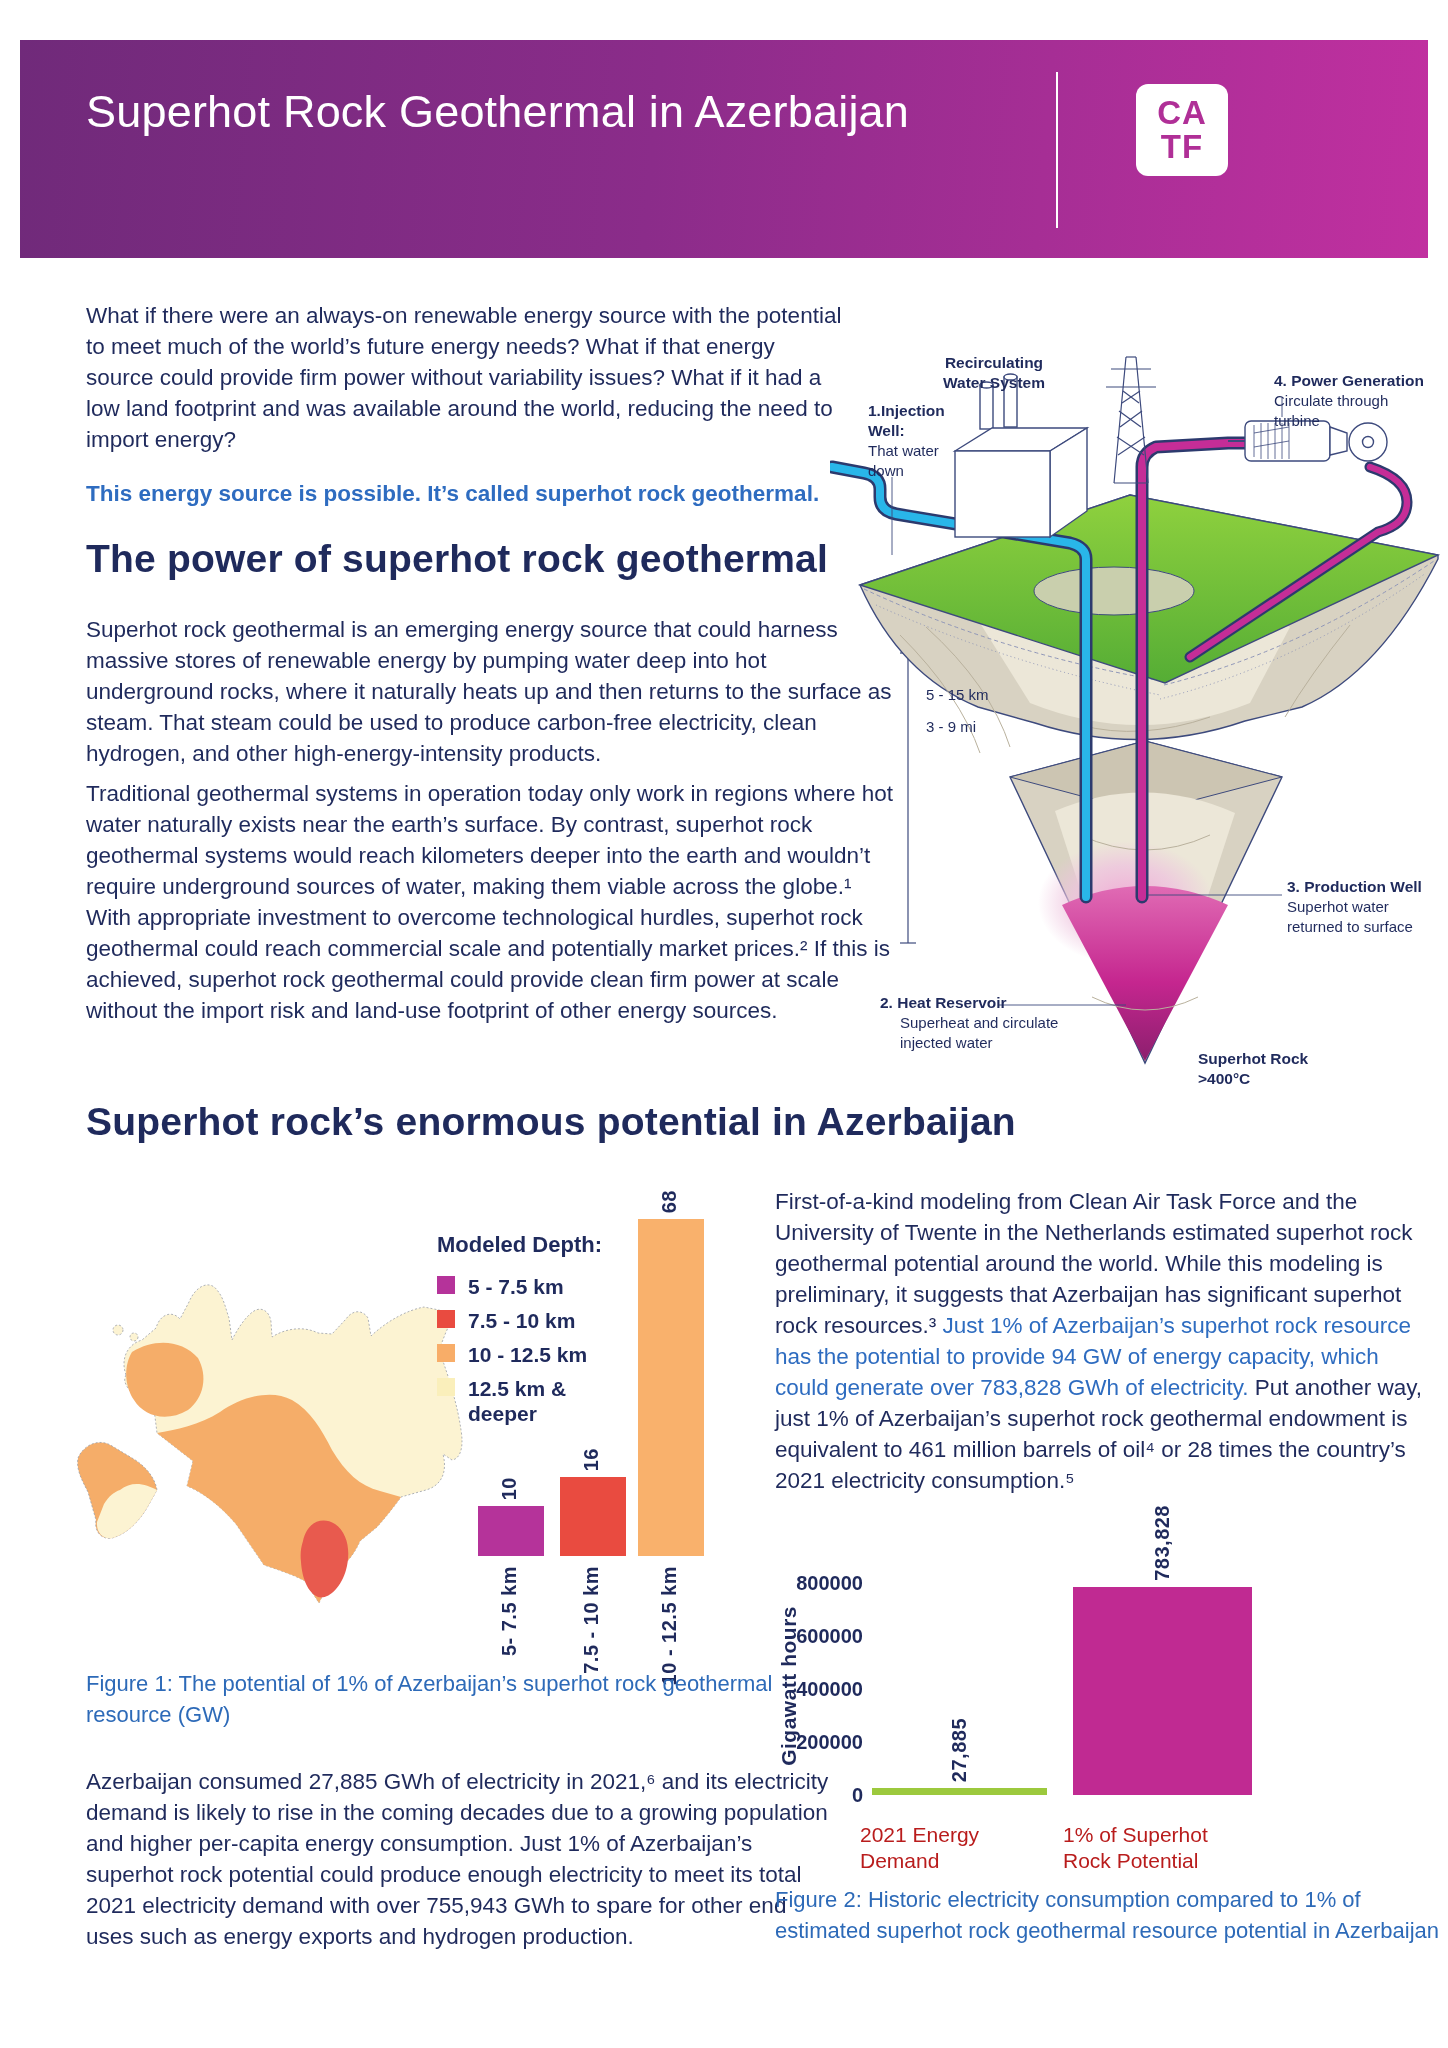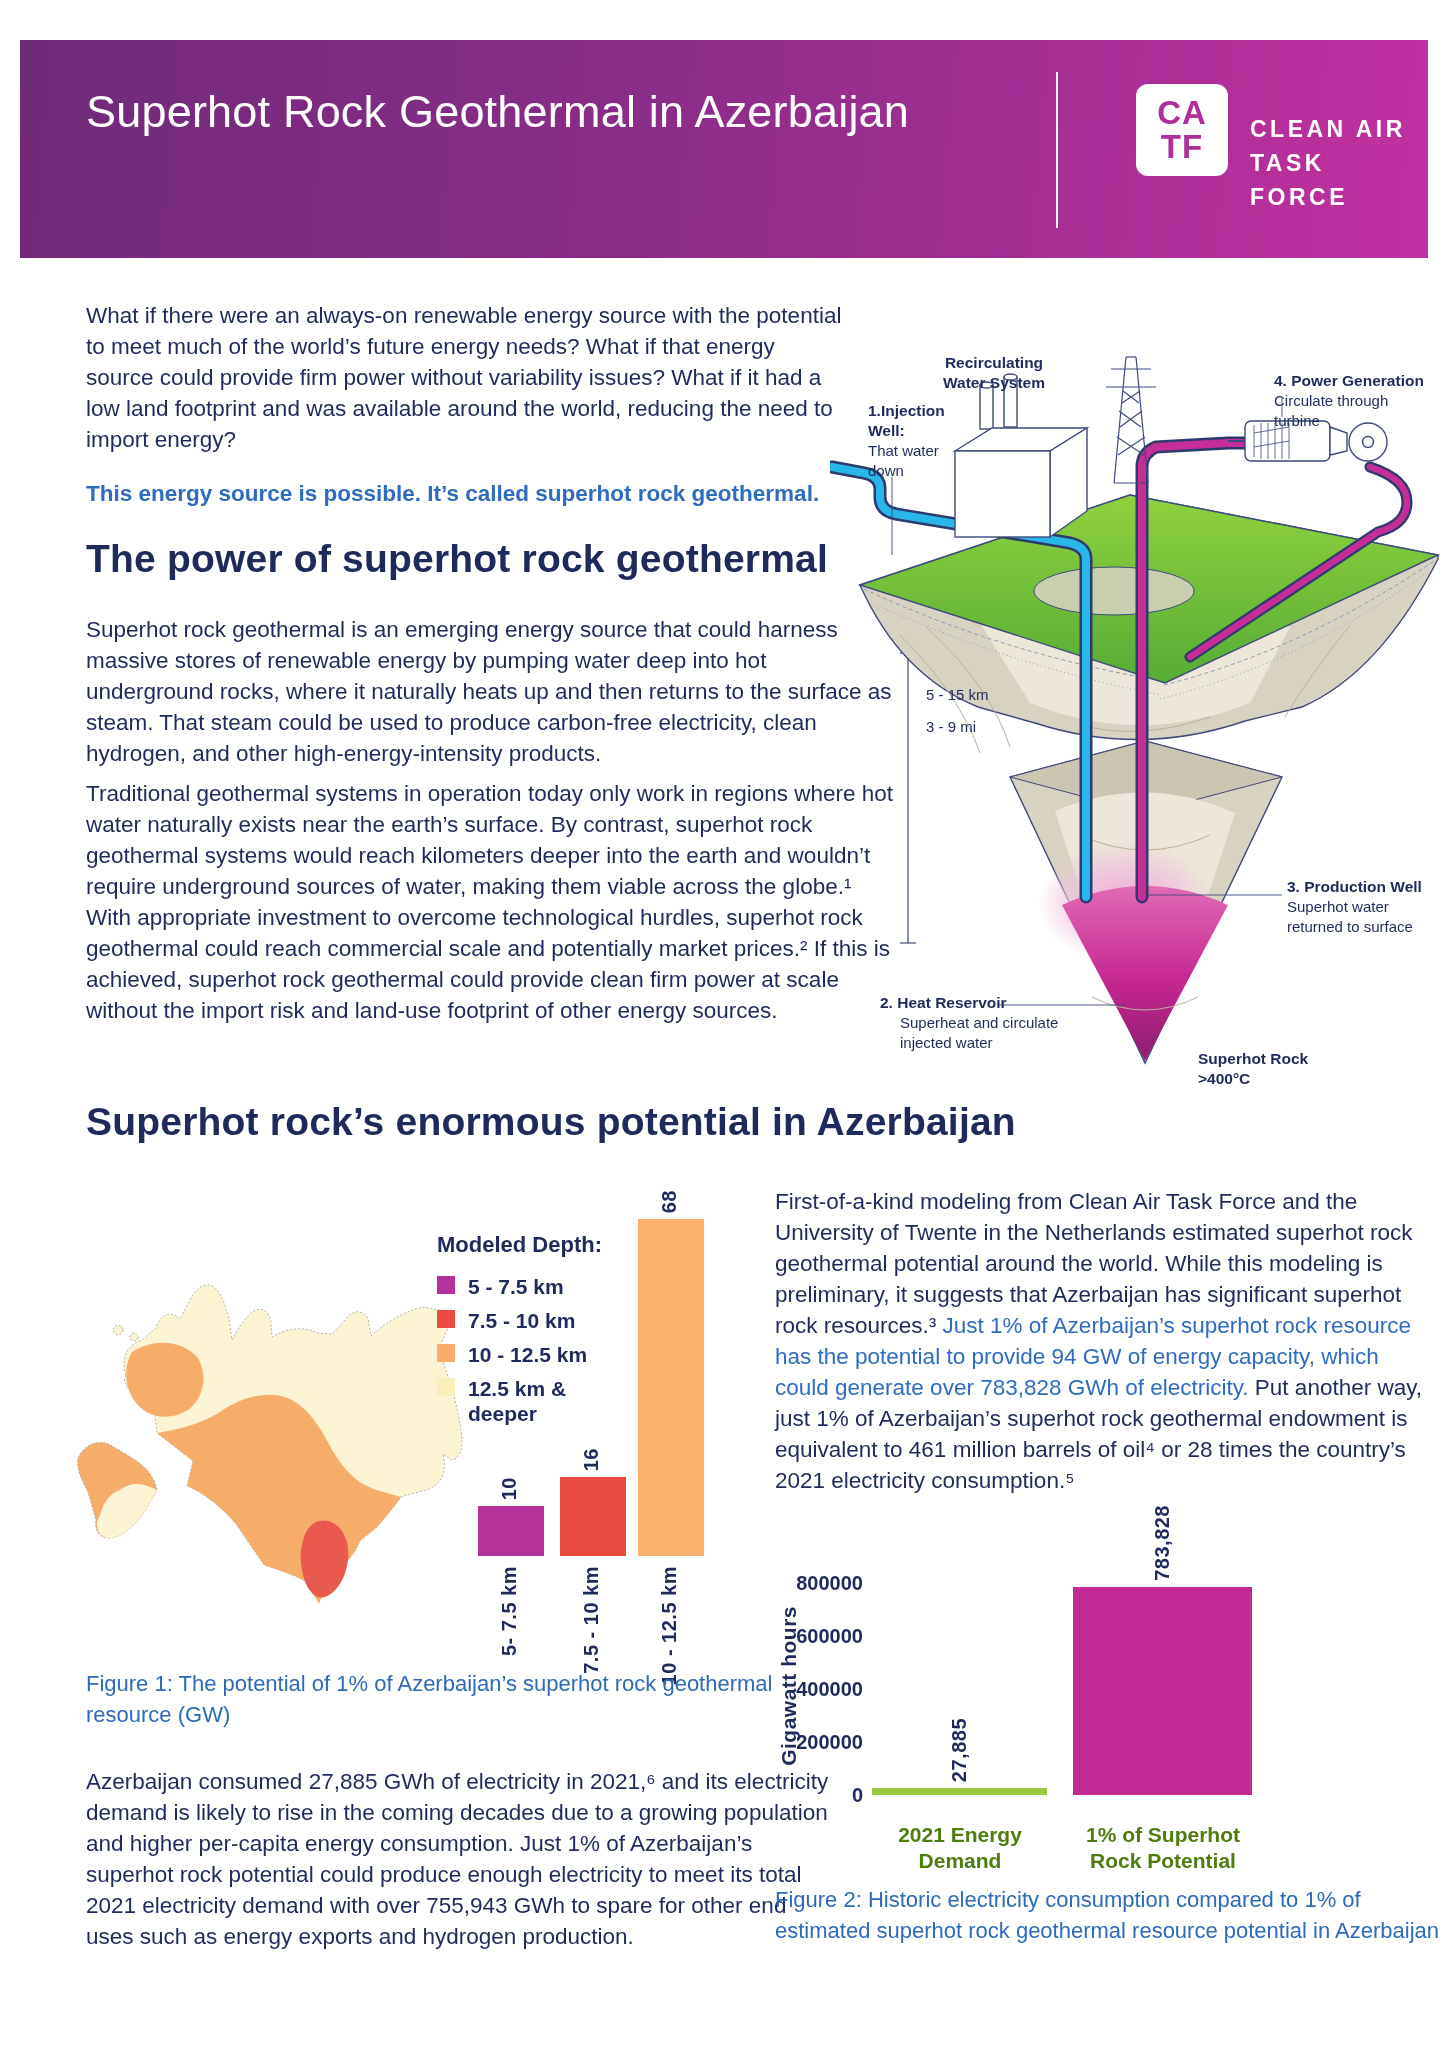--- a/index.html
+++ b/index.html
@@ -32,43 +32,39 @@
   .legend-label{font-size:21px;font-weight:bold;color:#1f2a5c;line-height:25px;width:150px}
   .f1-chart{width:240px;height:520px}
   .f1-bar{position:absolute}
   .rot{position:absolute;writing-mode:vertical-rl;transform:rotate(180deg);white-space:nowrap;
        font-weight:bold;color:#1f2a5c;font-size:20px;letter-spacing:.5px}
 
   
   .f2-chart{width:640px;height:330px}
   .f2-tick{position:absolute;width:88px;text-align:right;font-size:20px;font-weight:bold;color:#1f2a5c}
   .f2-bar{position:absolute}
-  .f2-cat{position:absolute;width:200px;text-align:center;font-size:21px;font-weight:bold;
-          color:#4d7c0f;line-height:26px}
+  .f2-cat{position:absolute;width:200px;text-align:left;font-size:21px;font-weight:normal;
+          color:#b91c1c;line-height:26px}
 
   
   .d-label{position:absolute;color:#1f2a5c;font-size:15px;line-height:20px}
   .d-label .b{font-weight:bold;font-size:15.5px}
   .d-center{text-align:center}
 </style>
 </head>
 <body>
 
 <div class="page">
 
   <div class="abs header">
     <div class="abs hd-title">Superhot Rock Geothermal in Azerbaijan</div>
     <div class="abs hd-divider"></div>
     <div class="abs hd-logo">
       <span class="l1">CA</span>
       <span class="l2">TF</span>
-    </div>
-    <div class="abs hd-org">
-      <div>CLEAN AIR</div>
-      <div>TASK FORCE</div>
     </div>
   </div>
 
   <div class="abs body-text" style="left:86px;top:300px;width:760px">What if there were an always-on renewable energy source with the potential to meet much of the world’s future energy needs? What if that energy source could provide firm power without variability issues? What if it had a low land footprint and was available around the world, reducing the need to import energy?</div>
 
   <div class="abs highlight" style="left:86px;top:478px;width:790px">This energy source is possible. It’s called superhot rock geothermal.</div>
 
   <div class="abs h2" style="left:86px;top:537px;width:800px">The power of superhot rock geothermal</div>
 
   <div class="abs body-text" style="left:86px;top:614px;width:810px">Superhot rock geothermal is an emerging energy source that could harness massive stores of renewable energy by pumping water deep into hot underground rocks, where it naturally heats up and then returns to the surface as steam. That steam could be used to produce carbon-free electricity, clean hydrogen, and other high-energy-intensity products.</div>

